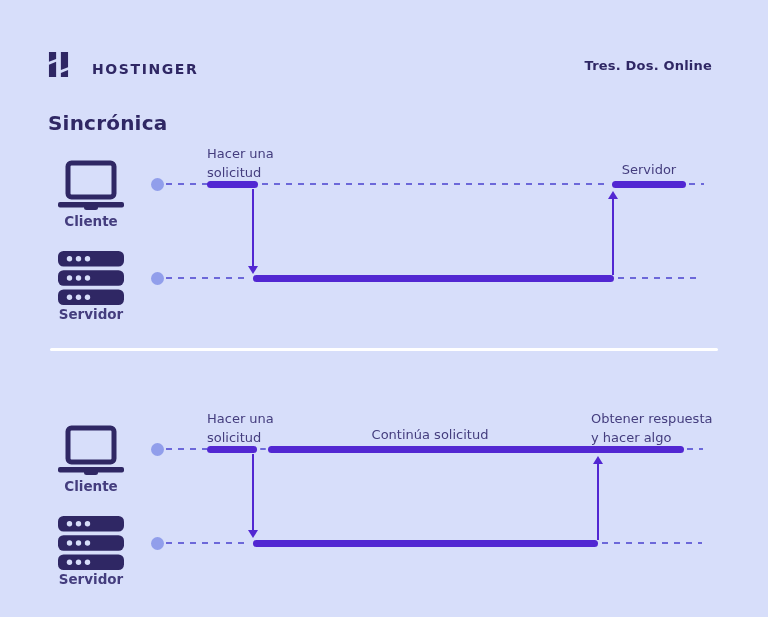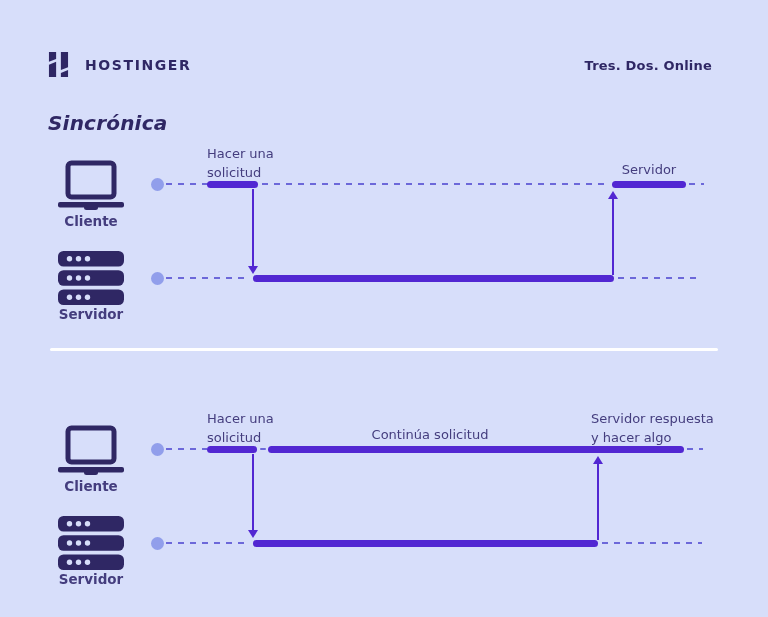--- a/index.html
+++ b/index.html
@@ -1,20 +1,20 @@
 <!DOCTYPE html>
 <html style="--background: #D7DEFA; --navy: #2F2764; --label: #443D7E; --purple: #5227D2; --dash: #6C68D9; --dot: #919EEB; --divider: #FFFFFF;"><head>
 <meta charset="utf-8">
 <style>
   html,body{margin:0;padding:0;}
   body{font-family:"DejaVu Sans","Liberation Sans",sans-serif;}
   #page{position:relative;width:768px;height:617px;background:var(--background,#D7DEFA);overflow:hidden;}
 
   
-  .brand{position:absolute;left:48px;top:52px;display:flex;align-items:center;gap:16px;color:var(--navy,#2F2764);}
+  .brand{position:absolute;left:48px;top:52px;display:flex;align-items:flex-end;gap:23px;color:var(--navy,#2F2764);}
   .brand-name{font-size:14px;font-weight:700;letter-spacing:1.6px;}
   .tagline{position:absolute;right:56px;top:58px;font-size:13px;font-weight:700;color:var(--navy,#2F2764);letter-spacing:.2px;}
 
   
   .heading{position:absolute;left:48px;font-size:20px;font-weight:700;color:var(--navy,#2F2764);letter-spacing:.2px;}
 
   
   .actor-icon{position:absolute;color:var(--navy,#2F2764);}
   .actor-label{position:absolute;width:100px;text-align:center;font-size:13.5px;color:var(--label,#443D7E);font-weight:bold;}
 
@@ -43,21 +43,21 @@
         <path d="M1 0h7.5v7.2L1 10.2V0z"></path>
         <path d="M1 13.2l7.5-3V26H1V13.2z"></path>
         <path d="M13.5 0H21v15.8l-7.5 3V0z"></path>
         <path d="M13.5 21.8 21 18.8V26h-7.5v-4.2z"></path>
       </svg>
     </span>
     <span class="brand-name">HOSTINGER</span>
   </div>
   <div class="tagline">Tres. Dos. Online</div>
 
-  <div class="heading" style="top:111px;font-style:italic;">Sincrónica</div>
+  <div class="heading" style="top:111px;">Sincrónica</div>
 
   <div class="actor-icon" style="left:57px;top:160px;">
     <svg viewBox="0 0 68 54" width="68" height="54">
       <rect x="11" y="3" width="46" height="34" rx="3.5" fill="none" stroke="currentColor" stroke-width="5"></rect>
       <rect x="1" y="42" width="66" height="5.5" rx="2" fill="currentColor"></rect>
       <rect x="27" y="45" width="14" height="5" rx="2.5" fill="currentColor"></rect>
     </svg>
   </div>
   <div class="actor-label" style="left:41px;top:213px;">Cliente</div>
 
@@ -132,21 +132,21 @@
         <circle cx="11.5" cy="46.25" r="2.7"></circle>
           <circle cx="20.5" cy="46.25" r="2.7"></circle>
           <circle cx="29.5" cy="46.25" r="2.7"></circle>
       </g>
     </svg>
   </div>
   <div class="actor-label" style="left:41px;top:571px;">Servidor</div>
 
   <div class="lane-label" style="left:207px;top:410px;width:86px;">Hacer una solicitud</div>
   <div class="lane-label center" style="left:330px;top:426px;width:200px;">Continúa solicitud</div>
-  <div class="lane-label" style="left:591px;top:410px;width:130px;">Servidor respuesta y hacer algo</div>
+  <div class="lane-label" style="left:591px;top:410px;width:130px;">Obtener respuesta y hacer algo</div>
 
   <div class="dot" style="left:151px;top:443px;"></div>
   <div class="dash" style="left:166px;top:448px;width:41px;"></div>
   <div class="solid" style="left:207px;top:446px;width:50px;"></div>
   <div class="minidash" style="left:260px;top:448px;width:6px;"></div>
   <div class="solid" style="left:268px;top:446px;width:416px;"></div>
   <div class="dash" style="left:687px;top:448px;width:16px;"></div>
 
   <div class="dot" style="left:151px;top:537px;"></div>
   <div class="dash" style="left:166px;top:542px;width:84px;"></div>

